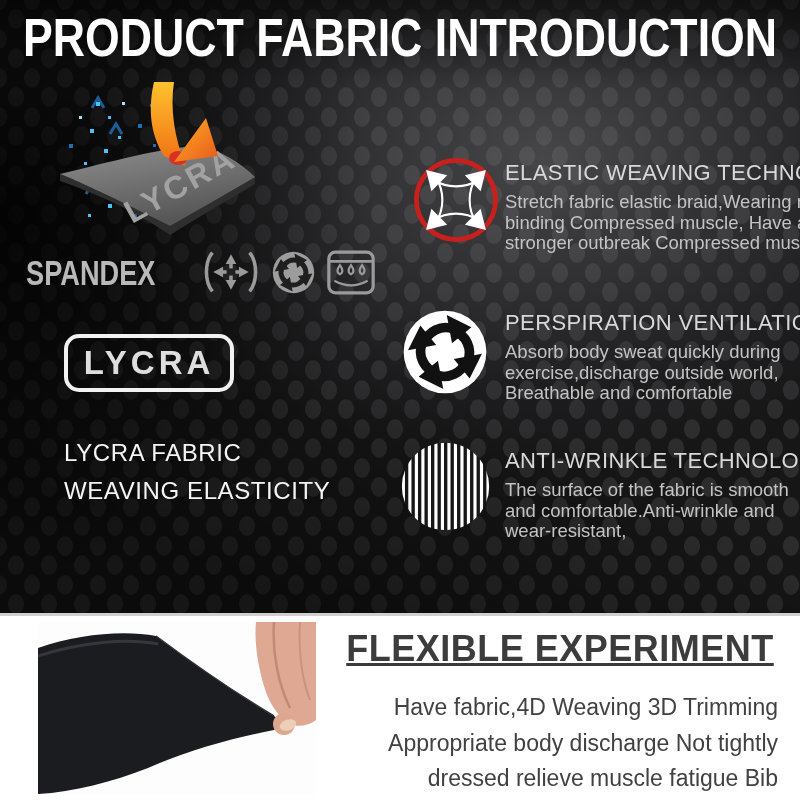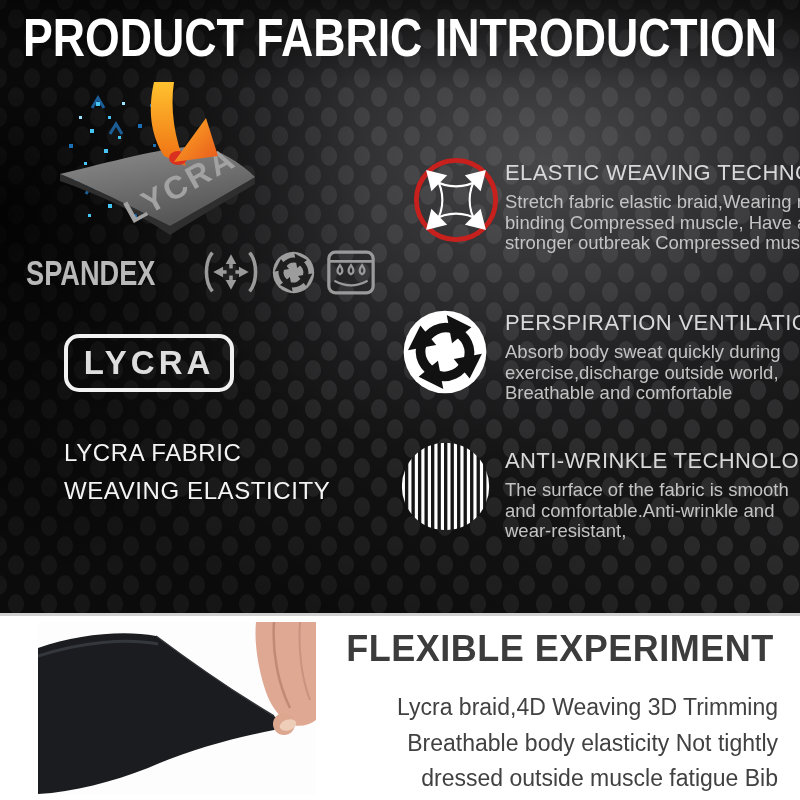--- a/index.html
+++ b/index.html
@@ -52,21 +52,21 @@
   .f-title{color:#d8d8d8;font-size:22px;letter-spacing:0.4px;white-space:nowrap;}
   .f-body{color:#c3c3c3;font-size:18.5px;line-height:20.5px;margin-top:6px;}
   .f-body div{white-space:nowrap;}
   .f-text{position:absolute;left:0;top:0;width:300px;}
 
   
   .bottom-section{position:absolute;left:0;top:616px;width:800px;height:184px;background:#ffffff;}
   .photo{position:absolute;left:38px;top:6px;}
   .exp-heading{
     position:absolute;left:340px;top:12px;width:440px;text-align:center;
-    color:#3c3c3c;font-size:36px;font-weight:700;letter-spacing:0.5px;white-space:nowrap;
+    color:#3c3c3c;font-size:36px;font-weight:700;letter-spacing:0.5px;white-space:nowrap;text-decoration:underline;
   }
   .exp-body{
     position:absolute;left:320px;top:74px;width:458px;text-align:right;
     color:#414141;font-size:23px;line-height:35.5px;
   }
   .exp-body div{white-space:nowrap;}
 </style>
 </head>
 <body>
 
@@ -319,20 +319,20 @@
 
       <g>
         <circle cx="246" cy="102" r="11" fill="#dca68f"></circle>
         <ellipse cx="250" cy="103" rx="8.5" ry="5.5" fill="#eecdb9" transform="rotate(-18 250 103)"></ellipse>
       </g>
     </svg>
 
     <div class="exp-heading">FLEXIBLE EXPERIMENT</div>
 
     <div class="exp-body">
-      <div>Lycra braid,4D Weaving 3D Trimming</div>
-      <div>Breathable body elasticity Not tightly</div>
-      <div>dressed outside muscle fatigue Bib</div>
+      <div>Have fabric,4D Weaving 3D Trimming</div>
+      <div>Appropriate body discharge Not tightly</div>
+      <div>dressed relieve muscle fatigue Bib</div>
     </div>
 
   </div>
 
 </div>
 
 </body></html>

